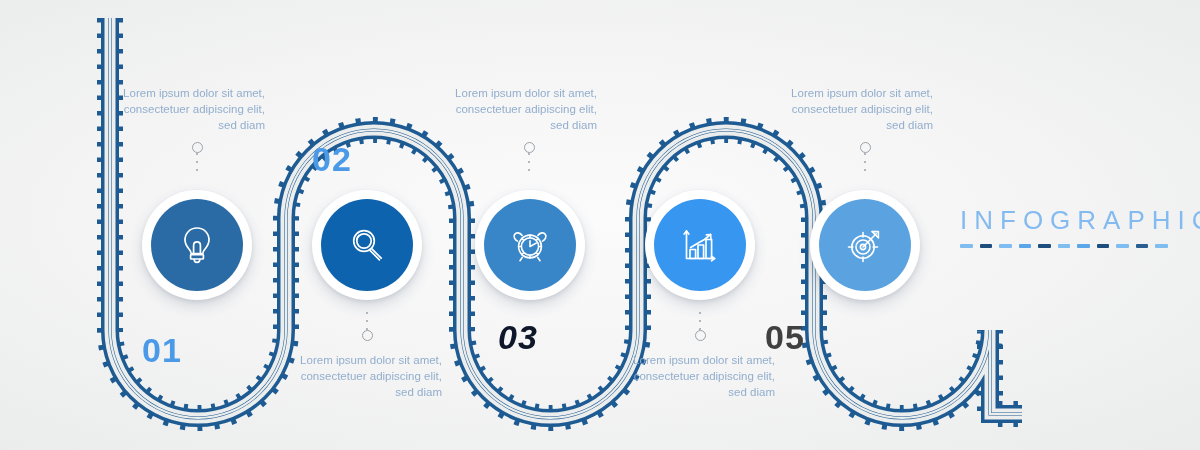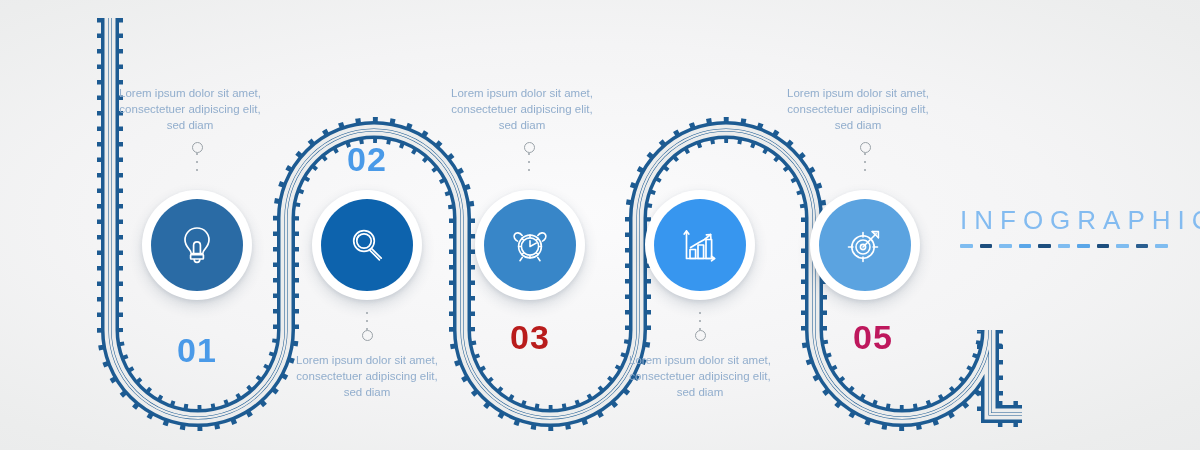--- a/index.html
+++ b/index.html
@@ -22,26 +22,26 @@
   }
   .disc{
     position:absolute;left:9px;top:9px;width:92px;height:92px;border-radius:50%;
     display:flex;align-items:center;justify-content:center;
   }
   .disc svg{display:block;}
 
   
   .num{
     position:absolute;font-size:34px;font-weight:bold;letter-spacing:1px;
-    text-align:center;width:110px;
+    text-align:left;width:110px;
   }
 
   
   .txt{
-    position:absolute;width:150px;text-align:center;
+    position:absolute;width:150px;text-align:right;
     font-size:11.5px;line-height:16px;color:#92aecd;
   }
 
   
   .pin{position:absolute;width:20px;display:flex;flex-direction:column;align-items:center;}
   .pin .circ{width:11px;height:11px;border-radius:50%;border:1.6px solid #9aa2a8;box-sizing:border-box;background:transparent;}
   .pin .dots{width:2px;height:18px;display:flex;flex-direction:column;justify-content:space-between;align-items:center;}
   .pin .dots i{display:block;width:2px;height:2px;border-radius:50%;background:#9aa2a8;}
 
   
@@ -154,21 +154,21 @@
           <path d="M15.2 13.4 c-2.4-3.2-6.1-3.3-7.6-.9 -1.4 2.3 .2 5.3 2.9 6.6"></path>
           <path d="M30.8 13.4 c2.4-3.2 6.1-3.3 7.6-.9 1.4 2.3-.2 5.3-2.9 6.6"></path>
           <path d="M23 24.5 L23 18.8 M23 24.5 L29.2 21.1"></path>
           <path d="M23 13.1 v1.9 M23 34 v1.9 M11.6 24.5 h1.9 M32.5 24.5 h1.9"></path>
           <path d="M14.9 16.4 l1.3 1.3 M29.8 31.3 l1.3 1.3 M14.9 32.6 l1.3-1.3 M29.8 17.7 l1.3-1.3"></path>
           <path d="M15.3 35.4 l-2.3 3.3 M30.7 35.4 l2.3 3.3"></path>
         </g>
       </svg>
     </div>
   </div>
-  <div class="num" style="left:475px;top:318px;color:#b91c1c;">03</div>
+  <div class="num" style="left:498px;top:318px;color:#0f172a;font-style:italic;">03</div>
 
 
   <div class="node" style="left:645px;top:190px;">
     <div class="ring"></div>
     <div class="disc" style="background:#3796ef;">
       <svg width="46" height="46" viewBox="0 0 46 46">
         <g fill="none" stroke="#ffffff" stroke-width="1.7" stroke-linecap="round" stroke-linejoin="round">
           <path d="M9.5 9 L9.5 36.5 L37.5 36.5"></path>
           <path d="M9.5 9 L7.2 12 M9.5 9 L11.8 12"></path>
           <path d="M37.5 36.5 L34.5 34.2 M37.5 36.5 L34.5 38.8"></path>
@@ -211,21 +211,21 @@
           <circle cx="21" cy="25" r="7"></circle>
           <circle cx="21" cy="25" r="2.6"></circle>
           <path d="M21 10.5 v4.4 M21 35.1 v4.4 M6.5 25 h4.4 M31.1 25 h4.4"></path>
           <path d="M21 25 L34.2 11.8"></path>
           <path d="M30.2 9.6 L36.4 9.6 L36.4 15.8"></path>
           <path d="M30.2 9.6 L33.2 12.6 M36.4 15.8 L33.4 12.8"></path>
         </g>
       </svg>
     </div>
   </div>
-  <div class="num" style="left:818px;top:318px;color:#be185d;">05</div>
+  <div class="num" style="left:765px;top:318px;color:#404040;">05</div>
 
   <div class="brand" style="left:960px;top:205px;">
     <div class="word">INFOGRAPHIC</div>
     <div class="rule" id="brand-rule">
         <span style="background: rgb(127, 188, 240);"></span>
         <span style="background: rgb(29, 78, 126);"></span>
         <span style="background: rgb(127, 188, 240);"></span>
         <span style="background: rgb(90, 166, 232);"></span>
         <span style="background: rgb(29, 78, 126);"></span>
         <span style="background: rgb(127, 188, 240);"></span>

